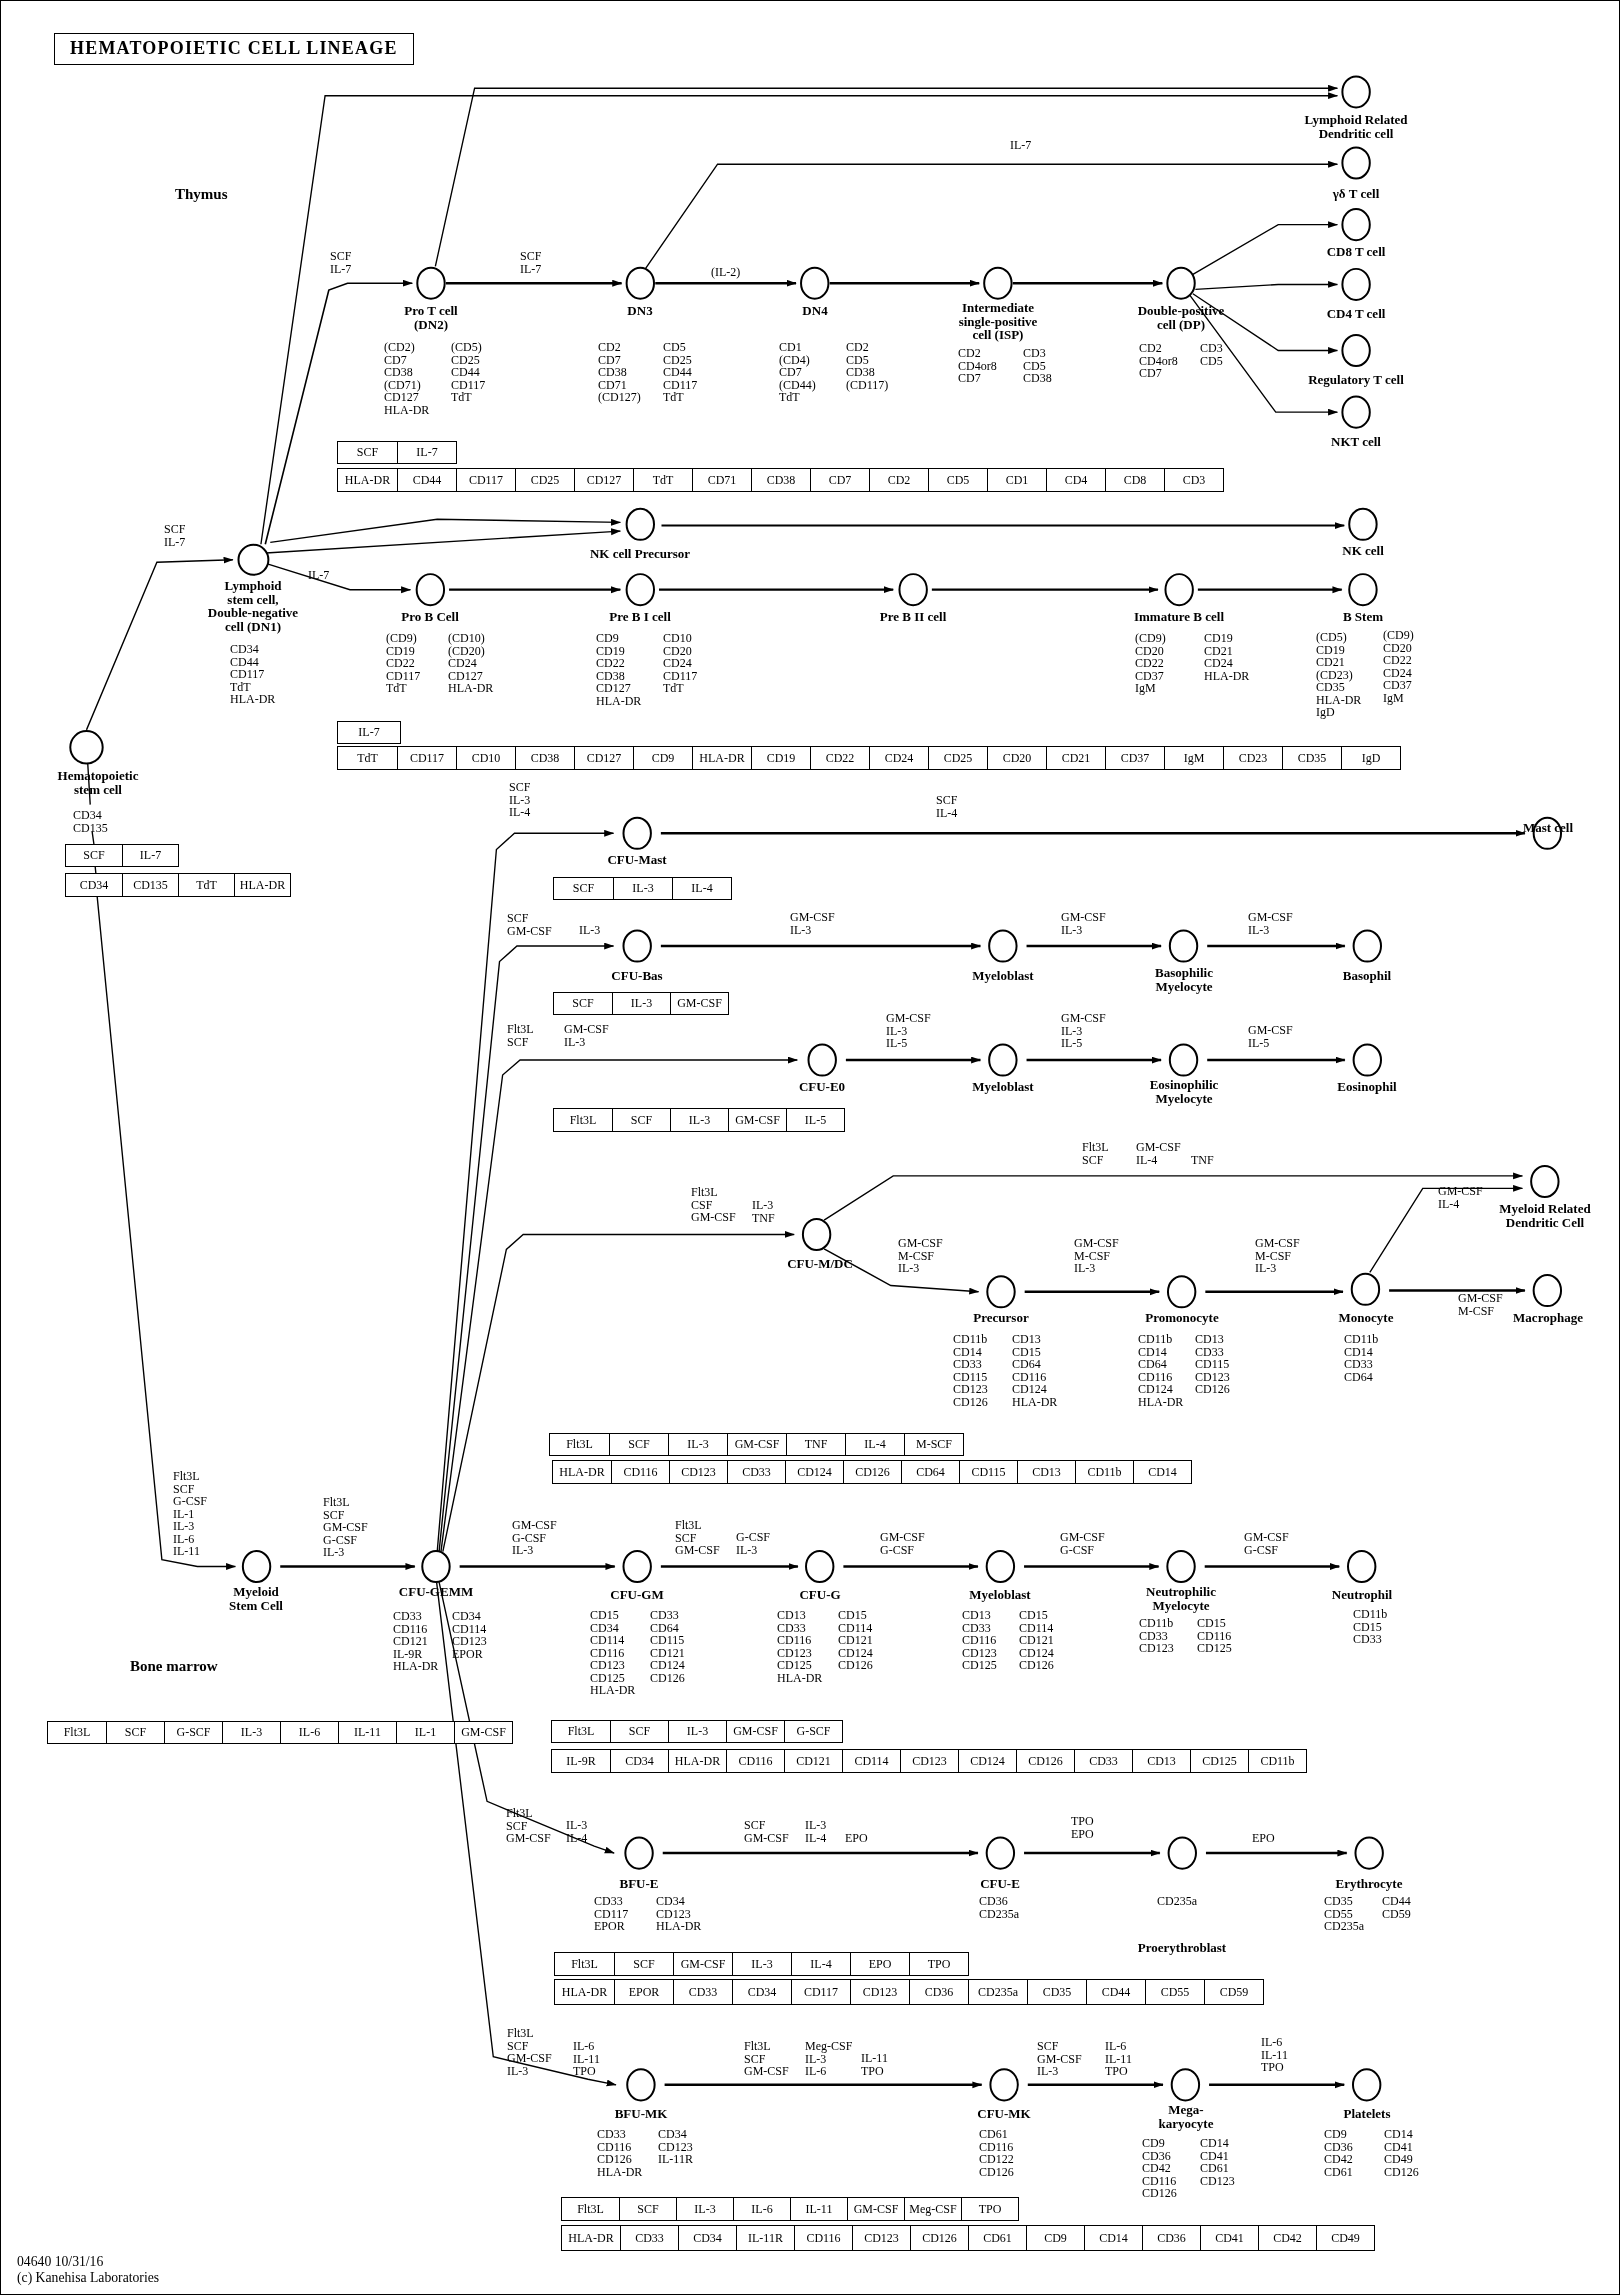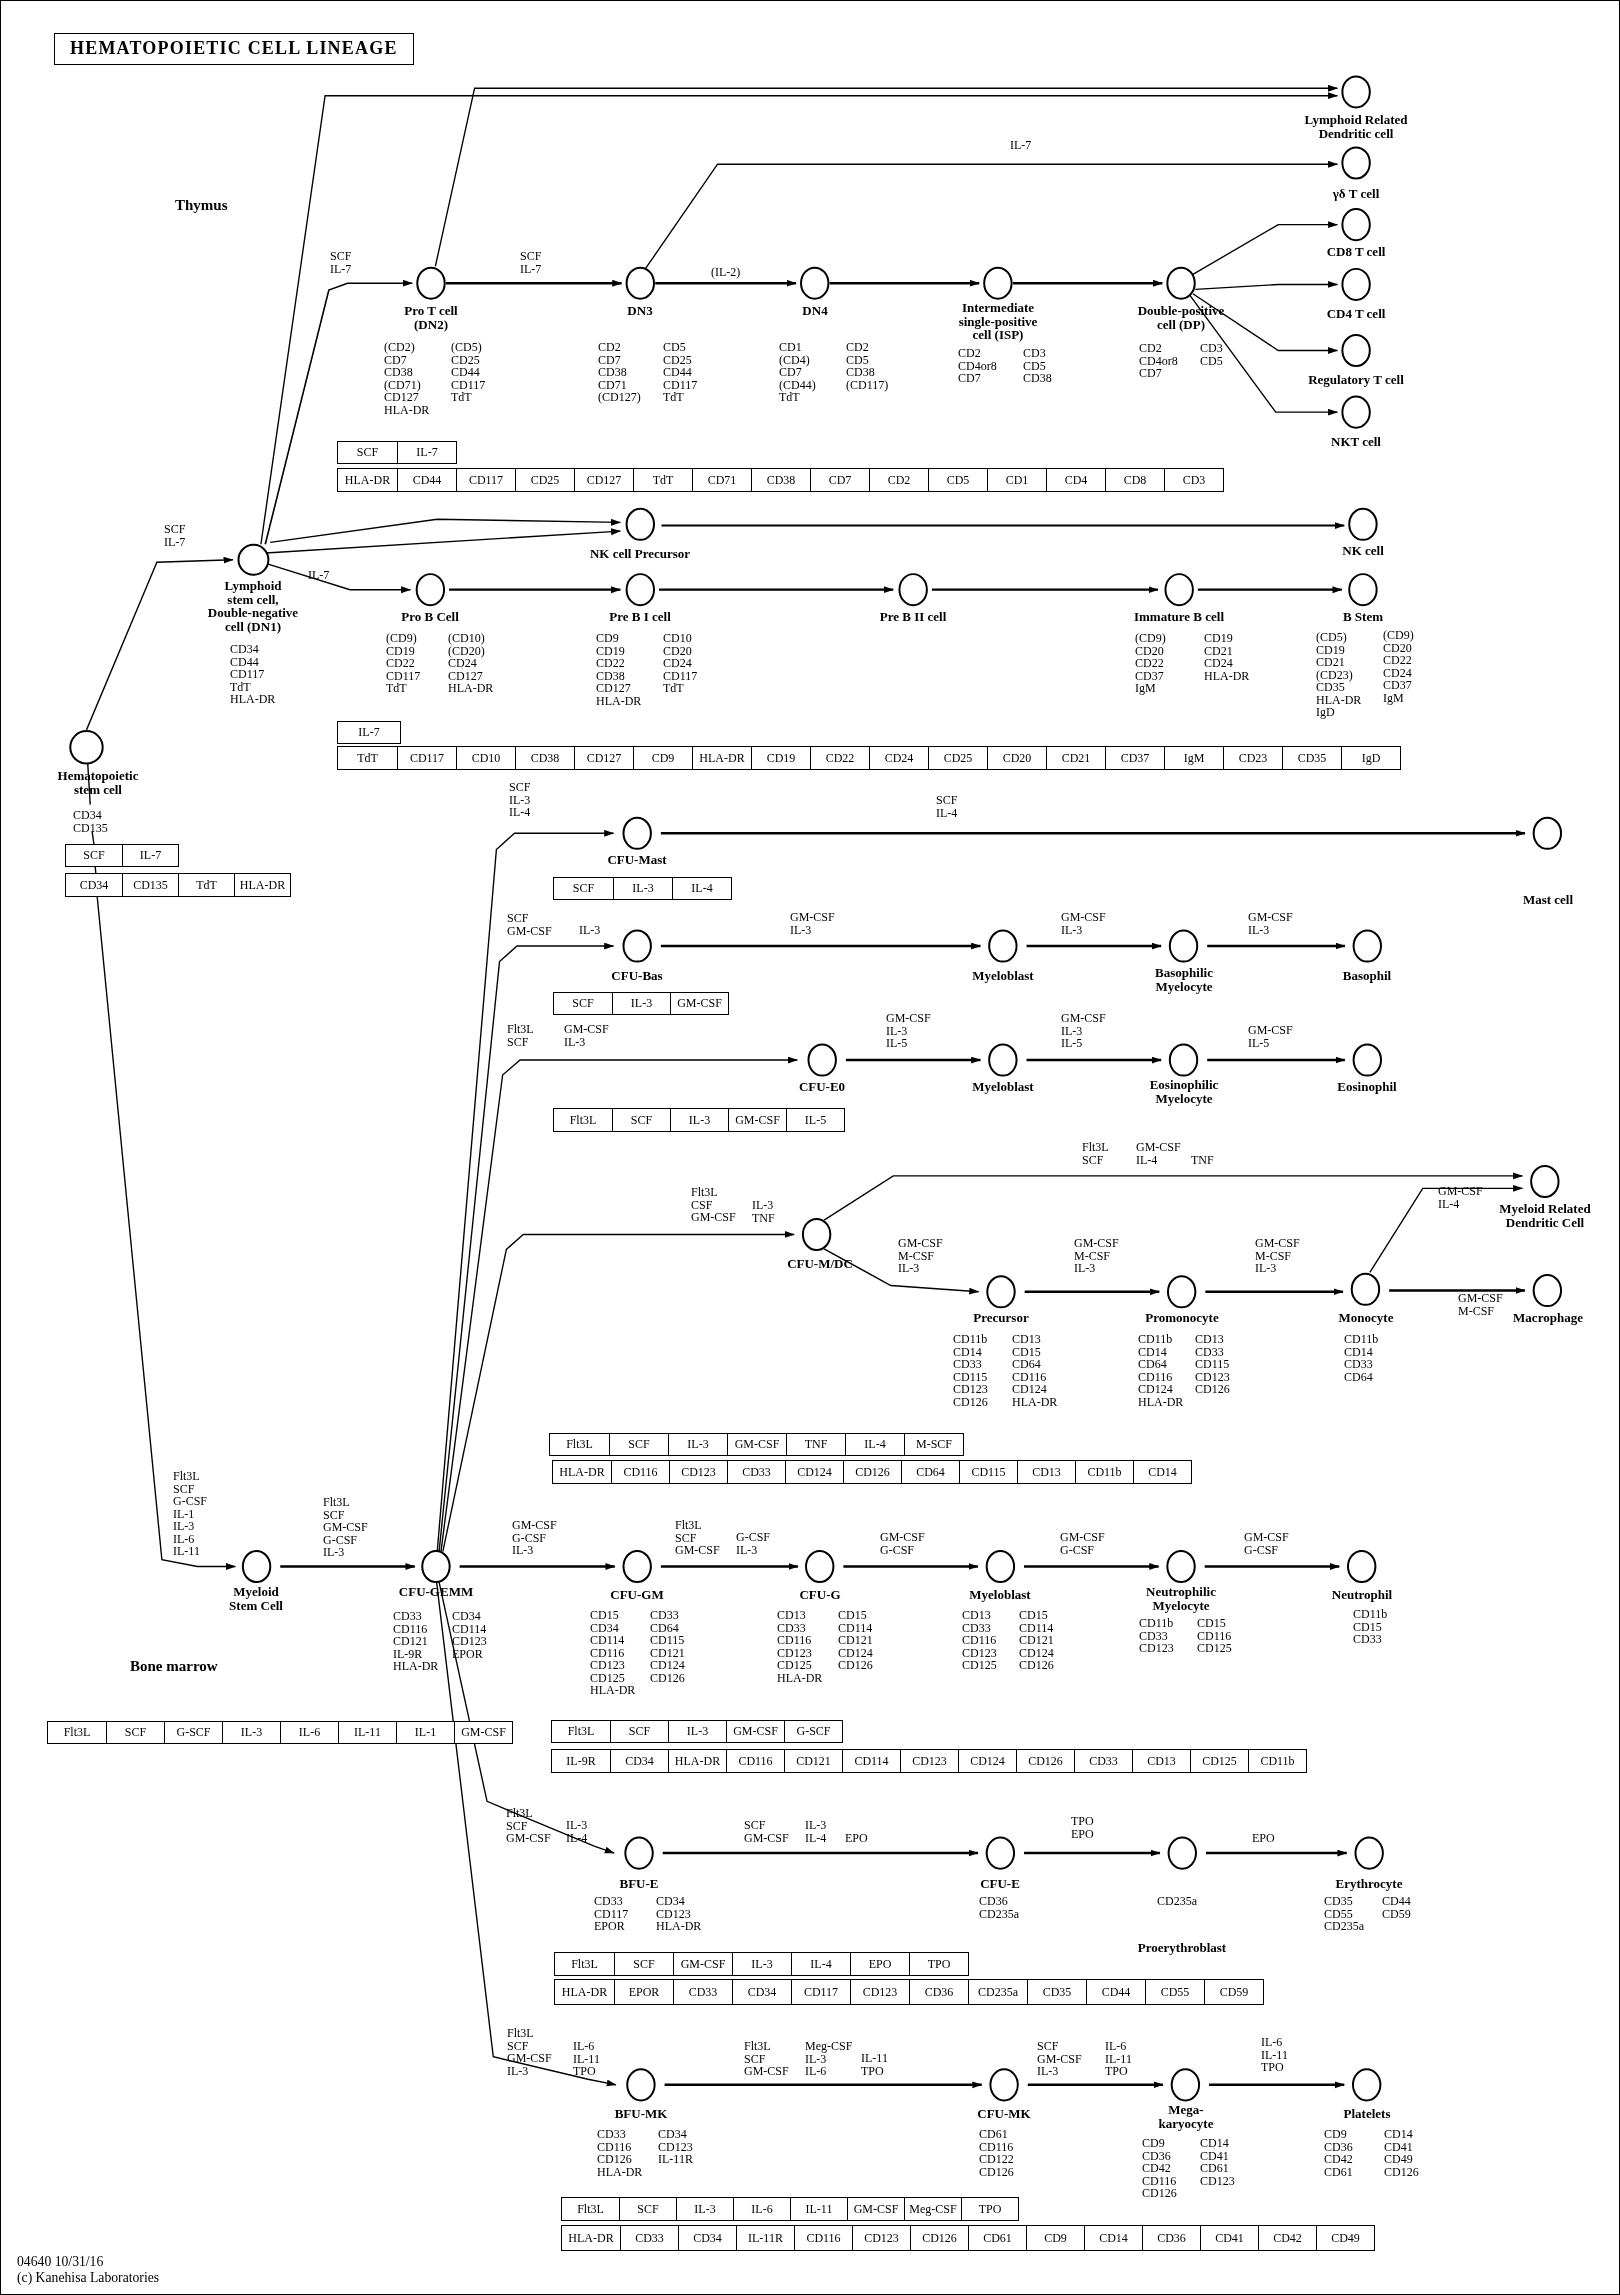--- a/index.html
+++ b/index.html
@@ -133,21 +133,21 @@
     <ellipse cx="1896" cy="2973" rx="22" ry="25"></ellipse>
     <ellipse cx="2196" cy="2973" rx="22" ry="25"></ellipse>
     <ellipse cx="1027" cy="3345" rx="22" ry="25"></ellipse>
     <ellipse cx="1610" cy="3345" rx="22" ry="25"></ellipse>
     <ellipse cx="1901" cy="3345" rx="22" ry="25"></ellipse>
     <ellipse cx="2192" cy="3345" rx="22" ry="25"></ellipse>
   </g>
 </svg>
 
 <div id="titlebox" class="abs" style="left:53px;top:32px"><span>HEMATOPOIETIC CELL LINEAGE</span></div>
-<div class="rg abs" style="left:174px;top:196px">Thymus</div>
+<div class="rg abs" style="left:174px;top:185px">Thymus</div>
 <div class="rg abs" style="left:129px;top:1657px">Bone marrow</div>
 <div id="footer" class="abs" style="left:16px;top:2253px">
   <div>04640 10/31/16</div>
   <div>(c) Kanehisa Laboratories</div>
 </div>
 
 <div class="n abs" style="left:97px;top:768px">
       <div>Hematopoietic</div>
       <div>stem cell</div>
     </div>
@@ -212,21 +212,21 @@
     </div>
 <div class="n abs" style="left:1178px;top:609px">
       <div>Immature B cell</div>
     </div>
 <div class="n abs" style="left:1362px;top:609px">
       <div>B Stem</div>
     </div>
 <div class="n abs" style="left:636px;top:852px">
       <div>CFU-Mast</div>
     </div>
-<div class="n abs" style="left:1547px;top:892px">
+<div class="n abs" style="left:1547px;top:820px">
       <div>Mast cell</div>
     </div>
 <div class="n abs" style="left:636px;top:968px">
       <div>CFU-Bas</div>
     </div>
 <div class="n abs" style="left:1002px;top:968px">
       <div>Myeloblast</div>
     </div>
 <div class="n abs" style="left:1183px;top:965px">
       <div>Basophilic</div>

